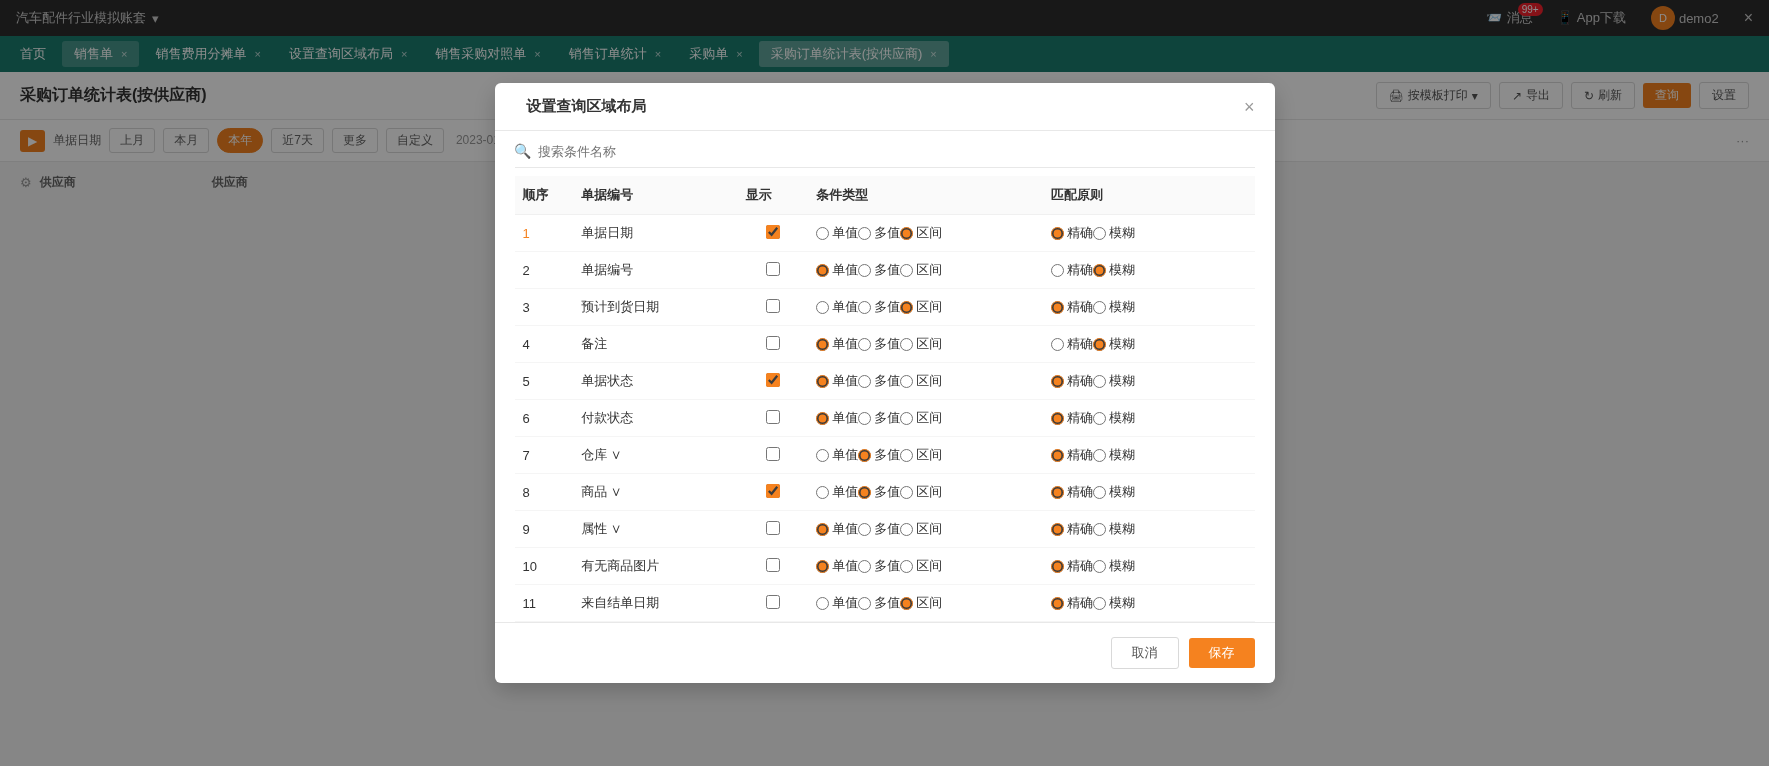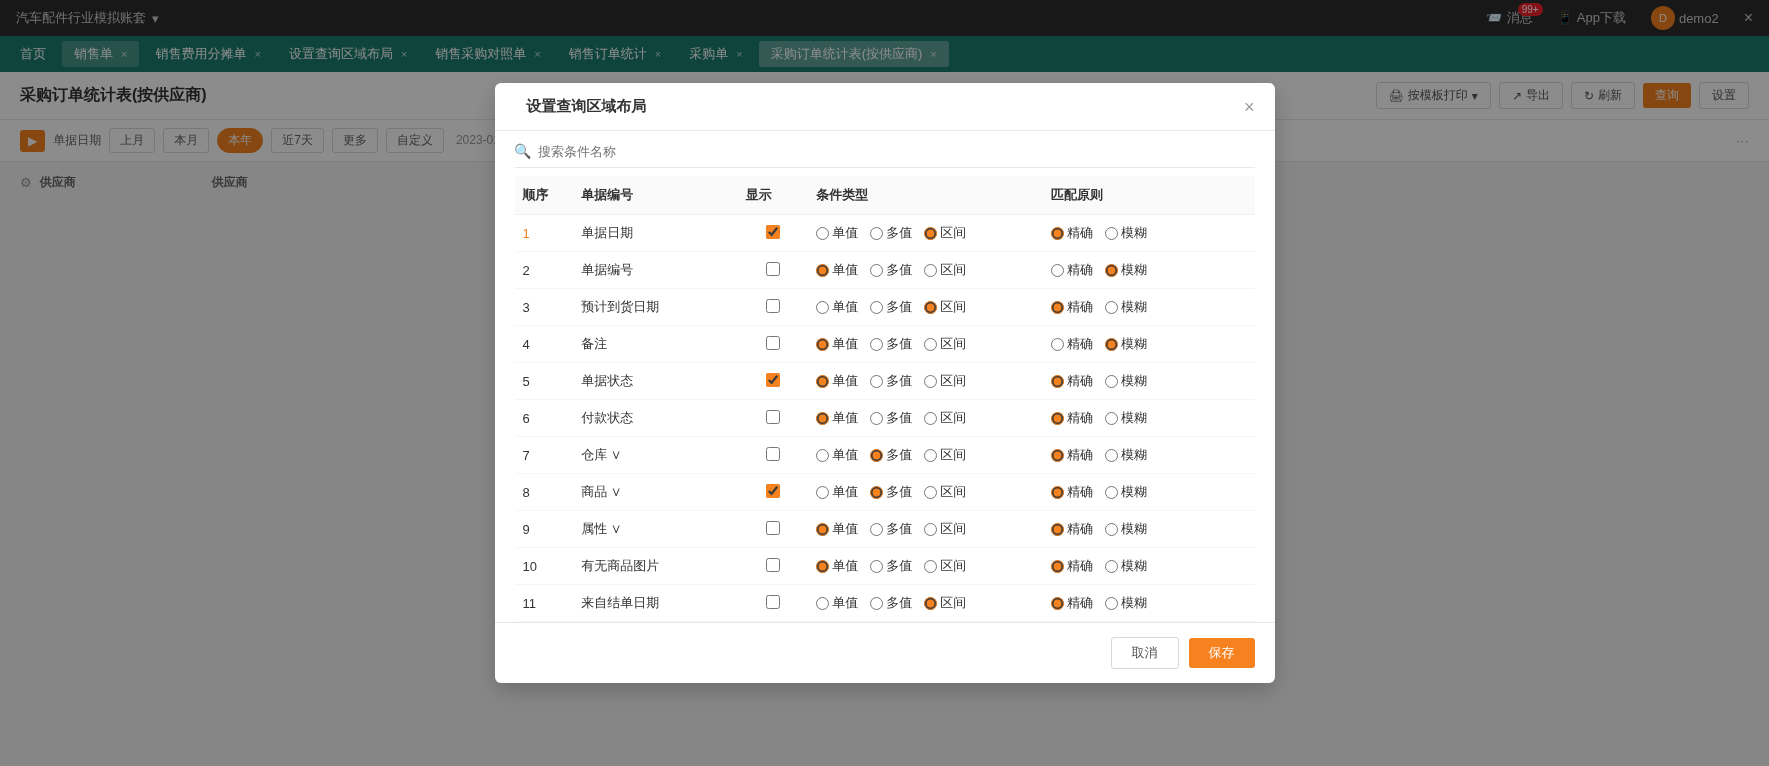--- a/index.html
+++ b/index.html
@@ -191,21 +191,21 @@
       border-bottom: 1px solid #f5f5f5;
     }
     .modal-table tbody td {
       padding: 9px 8px;
       font-size: 13px;
       color: #333;
       vertical-align: middle;
     }
 
     
-    .radio-group { display: flex; align-items: center; gap: 12px; }
+    .radio-group { display: flex; align-items: center; gap: 0; }
     .radio-item { display: flex; align-items: center; gap: 3px; cursor: pointer; }
     .radio-item input[type="radio"] { accent-color: #f5821f; cursor: pointer; }
     .checkbox-item input[type="checkbox"] { accent-color: #f5821f; cursor: pointer; width: 14px; height: 14px; }
 
     
     .modal-footer {
       padding: 14px 20px;
       display: flex;
       align-items: center;
       justify-content: flex-end;

